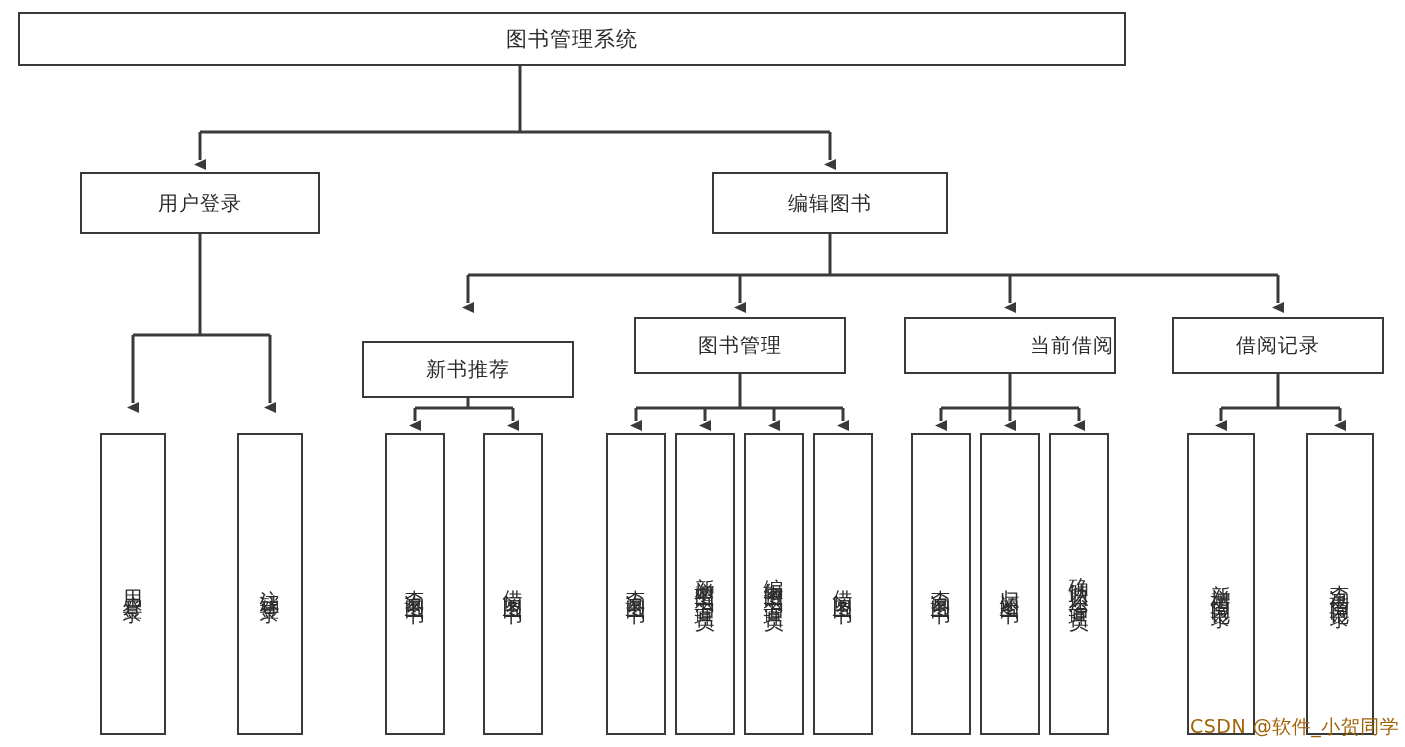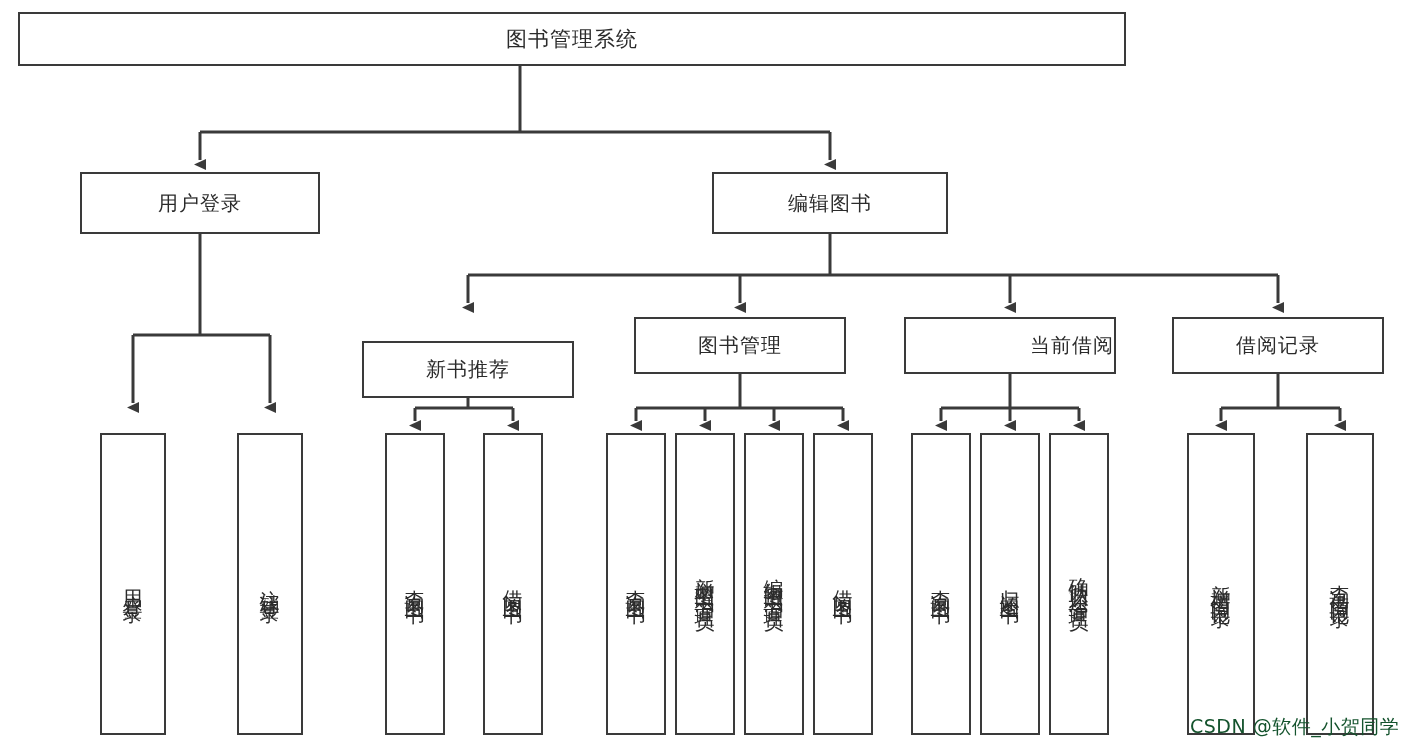--- a/index.html
+++ b/index.html
@@ -58,21 +58,21 @@
   .node.leaf .label {
     writing-mode: vertical-rl;
     text-orientation: upright;
     letter-spacing: 5px;
     line-height: 1;
     white-space: nowrap;
     text-align: center;
   }
   .watermark {
     position: absolute;
-    color: #14532d;
+    color: #a16207;
     font-size: 19px;
     letter-spacing: 0.5px;
     white-space: nowrap;
     user-select: none;
   }
 </style>
 </head>
 <body>
 
 <div id="canvas">

